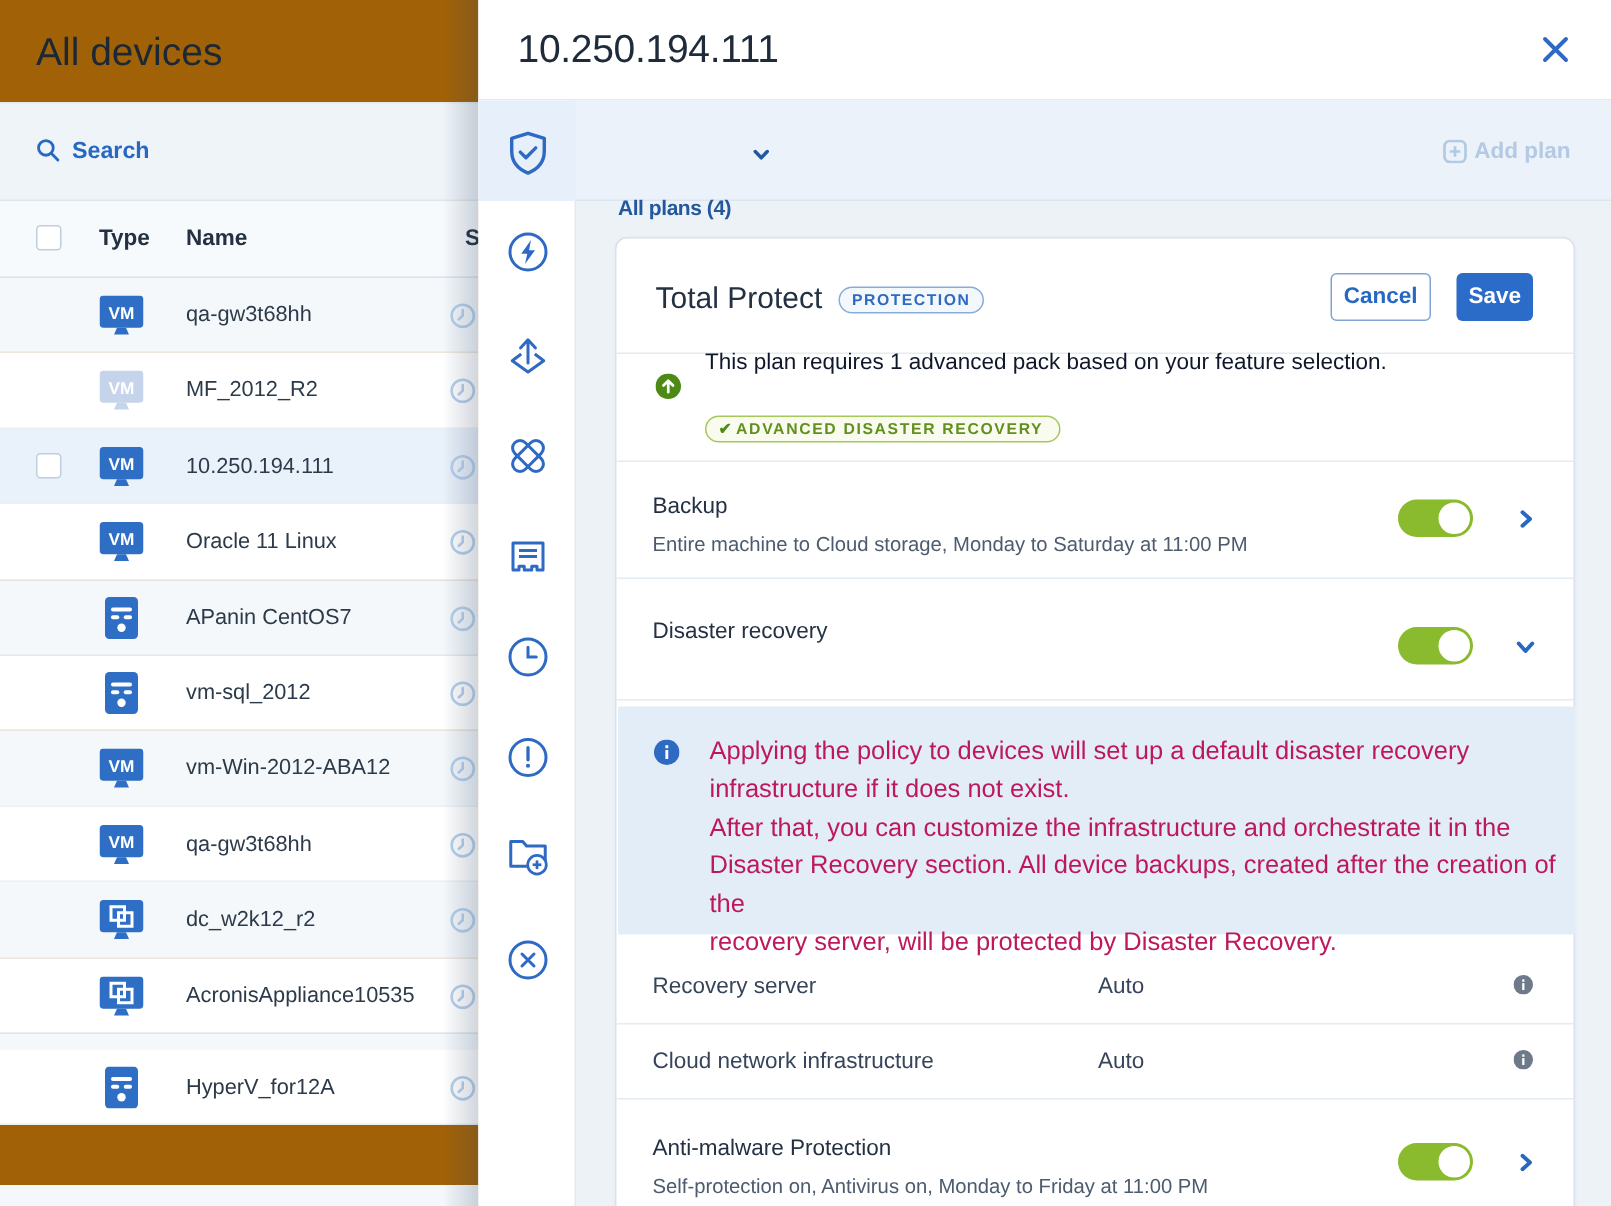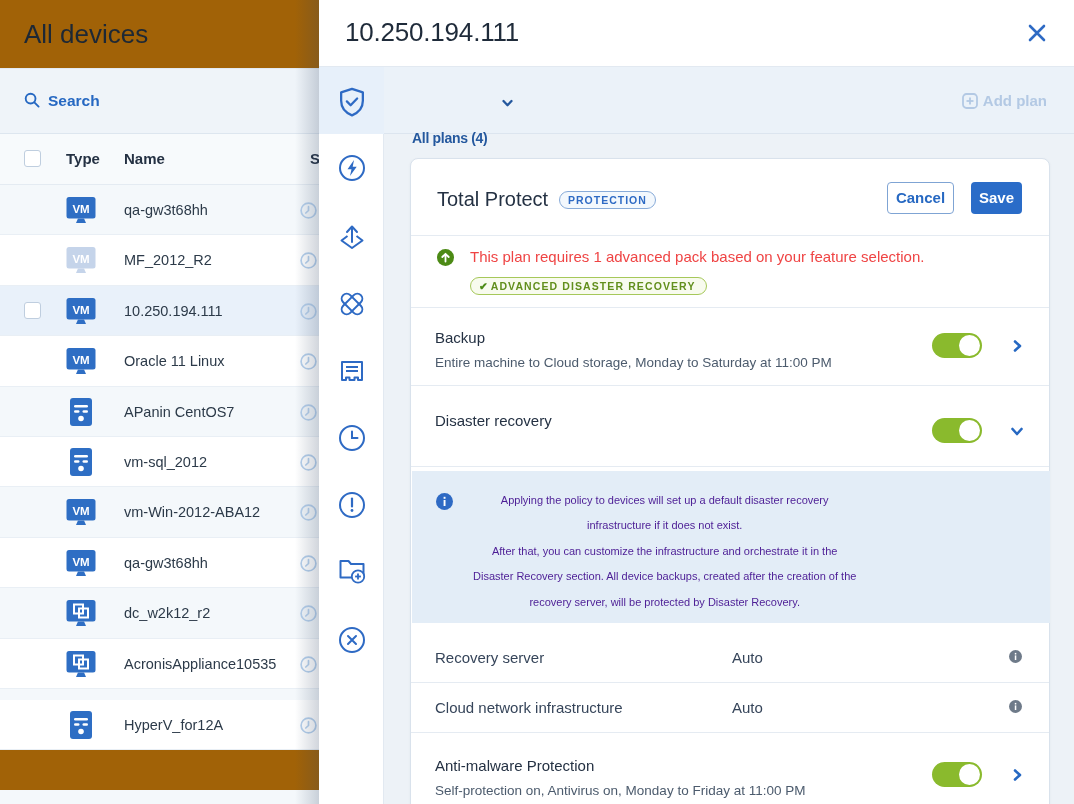--- a/index.html
+++ b/index.html
@@ -38,29 +38,29 @@
 .ricon { position:absolute; left:19px; width:28px; height:28px; }
 #content { left:65px; top:134px; width:690px; height:670px; background:#edf2f7; }
 
 
 #card { left:26px; top:24px; width:640px; height:700px; background:#fff; border:1px solid #d9e2ec; border-radius:8px; box-shadow:0 1px 3px rgba(30,50,80,0.05); }
 .cdiv { position:absolute; left:0; width:638px; height:1px; background:#e5ebf2; }
 #tp { left:26px; top:29px; font-size:20px; color:#243143; }
 #protchip { left:148px; top:32px; height:18px; padding:0 8px; border:1px solid #88abd9; border-radius:9px; background:#f3f8fd; color:#2e6ac4; font-size:10.5px; font-weight:bold; letter-spacing:1.0px; line-height:16.5px; }
 #cancel { left:476px; top:23px; width:67px; height:32px; border:1px solid #7fa4d4; border-radius:4px; background:#fff; color:#2668c2; font-size:15px; font-weight:bold; text-align:center; line-height:30px; }
 #save { left:560px; top:23px; width:51px; height:32px; border-radius:4px; background:#2a6cc8; color:#fff; font-size:15px; font-weight:bold; text-align:center; line-height:32px; }
-#notice { left:59px; top:89px; font-size:15px; color:#ef4444; }
+#notice { left:59px; top:74px; font-size:15px; color:#0f172a; }
 #advchip { left:59px; top:118px; height:18px; padding:0 10px 0 8px; border:1px solid #a6c85a; border-radius:9px; background:#f8fbee; color:#628f1d; font-size:10.5px; font-weight:bold; letter-spacing:1.1px; line-height:16.5px; }
 .rowtitle { position:absolute; left:24px; font-size:15px; font-weight:normal; color:#243143; }
 .rowsub { position:absolute; left:24px; font-size:13.5px; color:#4c5b6d; }
 .toggle { position:absolute; left:521px; width:50px; height:25px; border-radius:13px; background:#8aba2d; }
 .toggle .knob { position:absolute; right:2px; top:2px; width:21px; height:21px; border-radius:50%; background:#fff; }
 .chev { position:absolute; left:598px; width:16px; height:16px; }
 #infobox { left:1px; top:312px; width:638px; height:152px; background:#e3edf7; }
-#infotext { left:62px; top:329px; font-size:11px; line-height:25.4px; color:#4c1d95;text-align:center; }
+#infotext { left:62px; top:329px; font-size:17px; line-height:25.4px; color:#be185d; }
 .prow { position:absolute; left:24px; font-size:15px; color:#36455a; }
 .pval { position:absolute; left:321px; font-size:15px; color:#36455a; }
 .ginfo { position:absolute; left:598px; width:13px; height:13px; }
 </style>
 </head>
 <body>
 
 <div class="abs" id="left">
   <div class="abs" id="title">All devices</div>
   <div class="abs" id="searchband">

